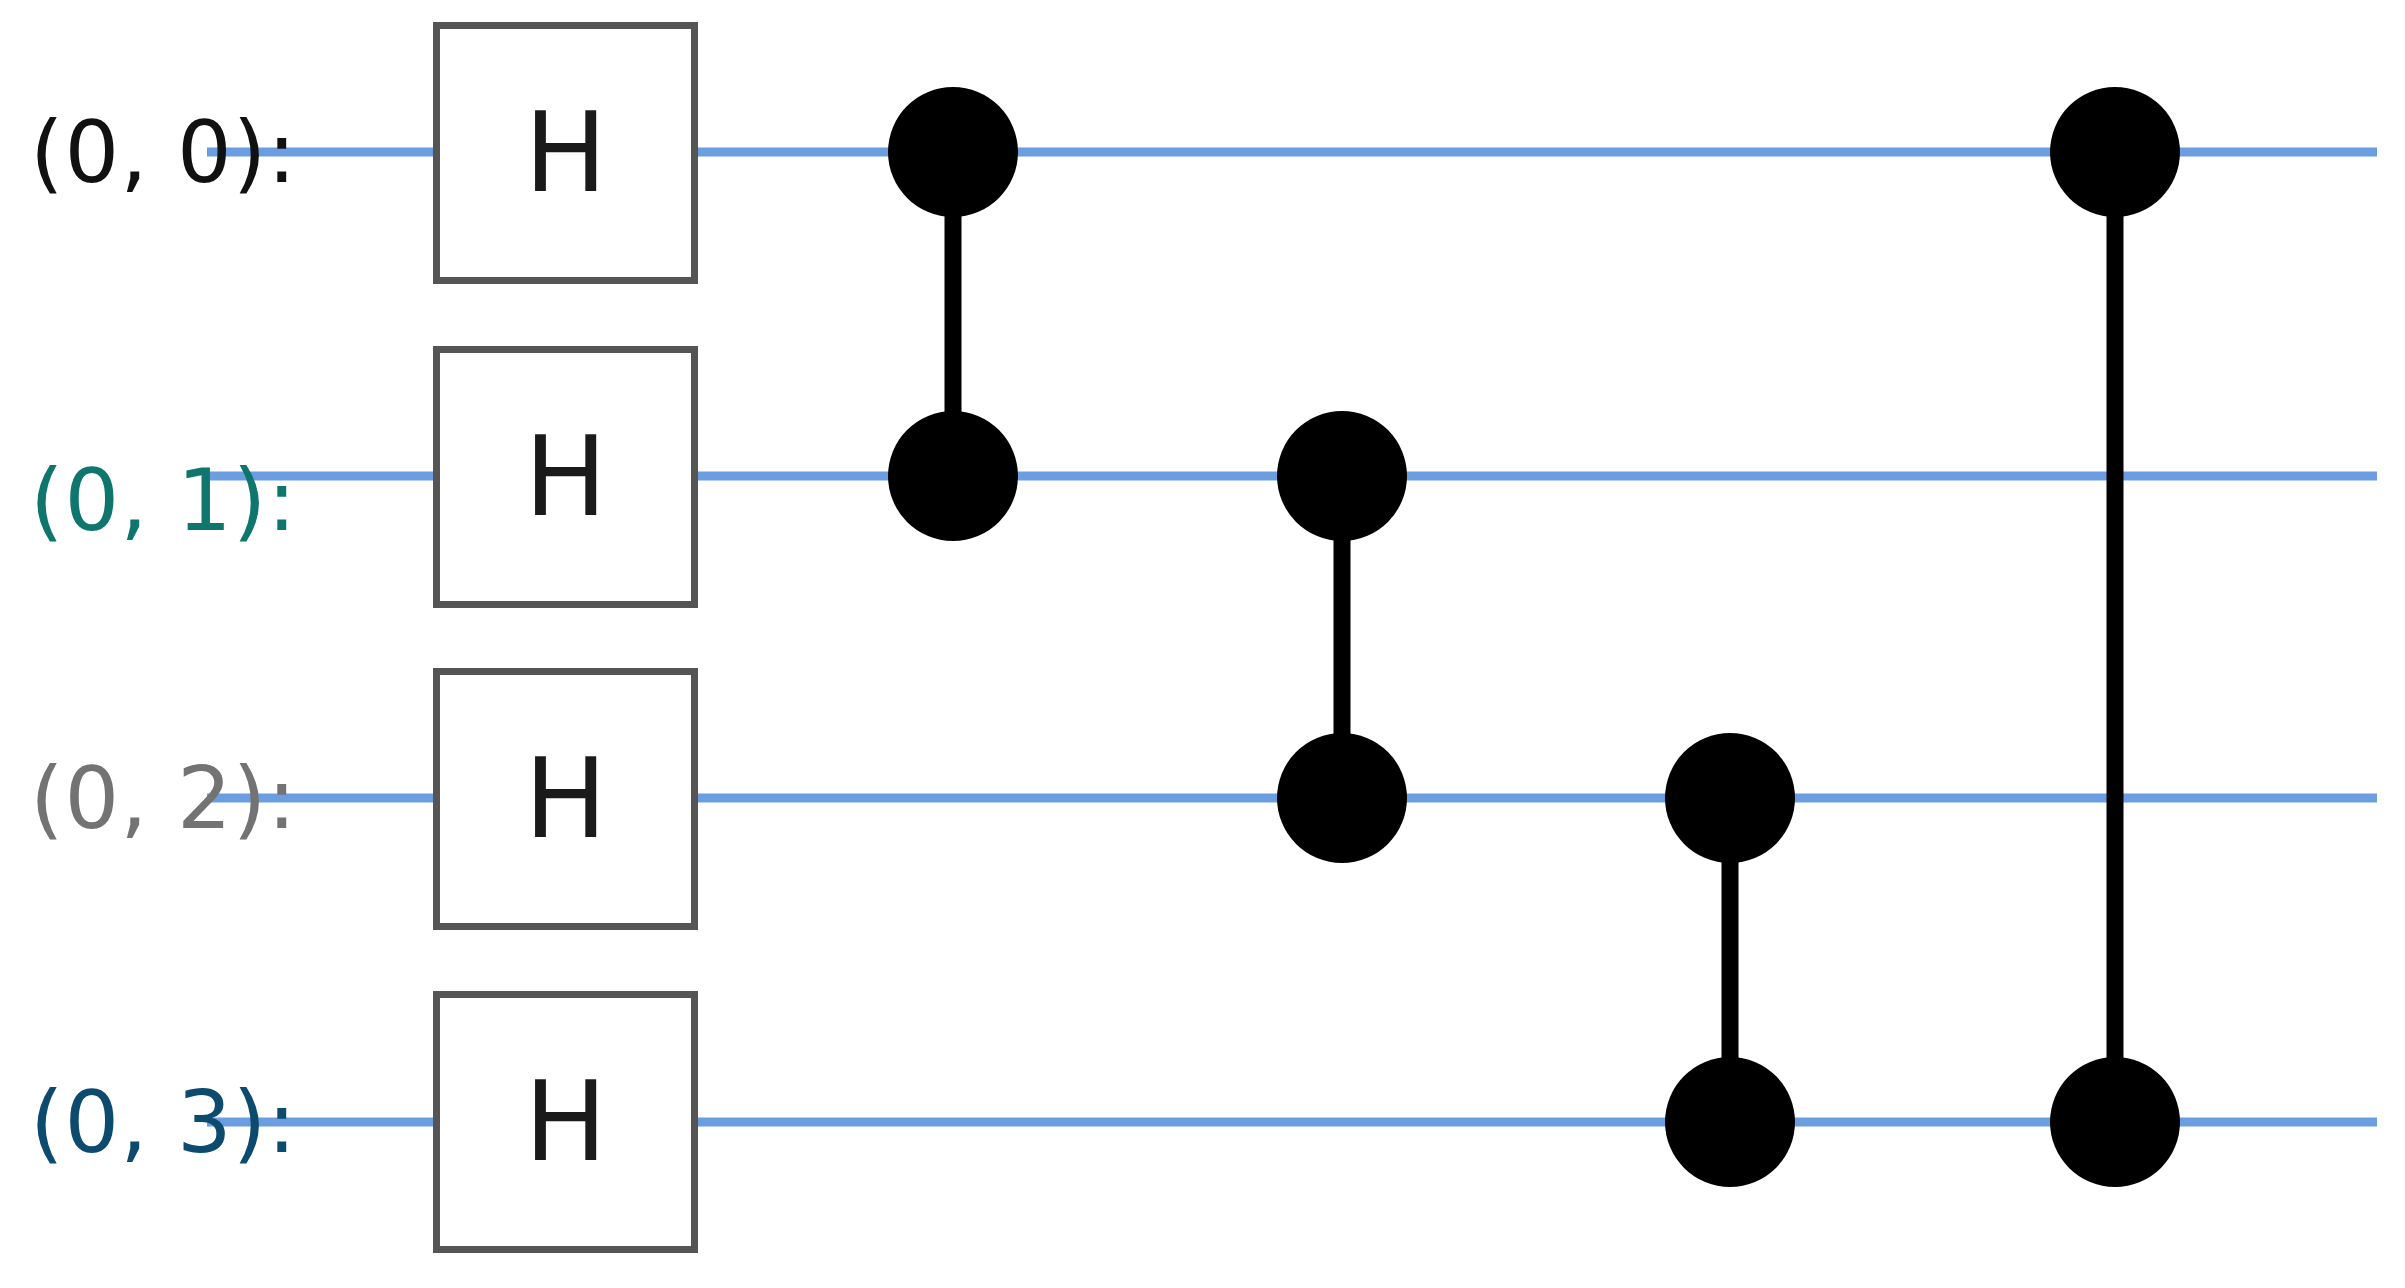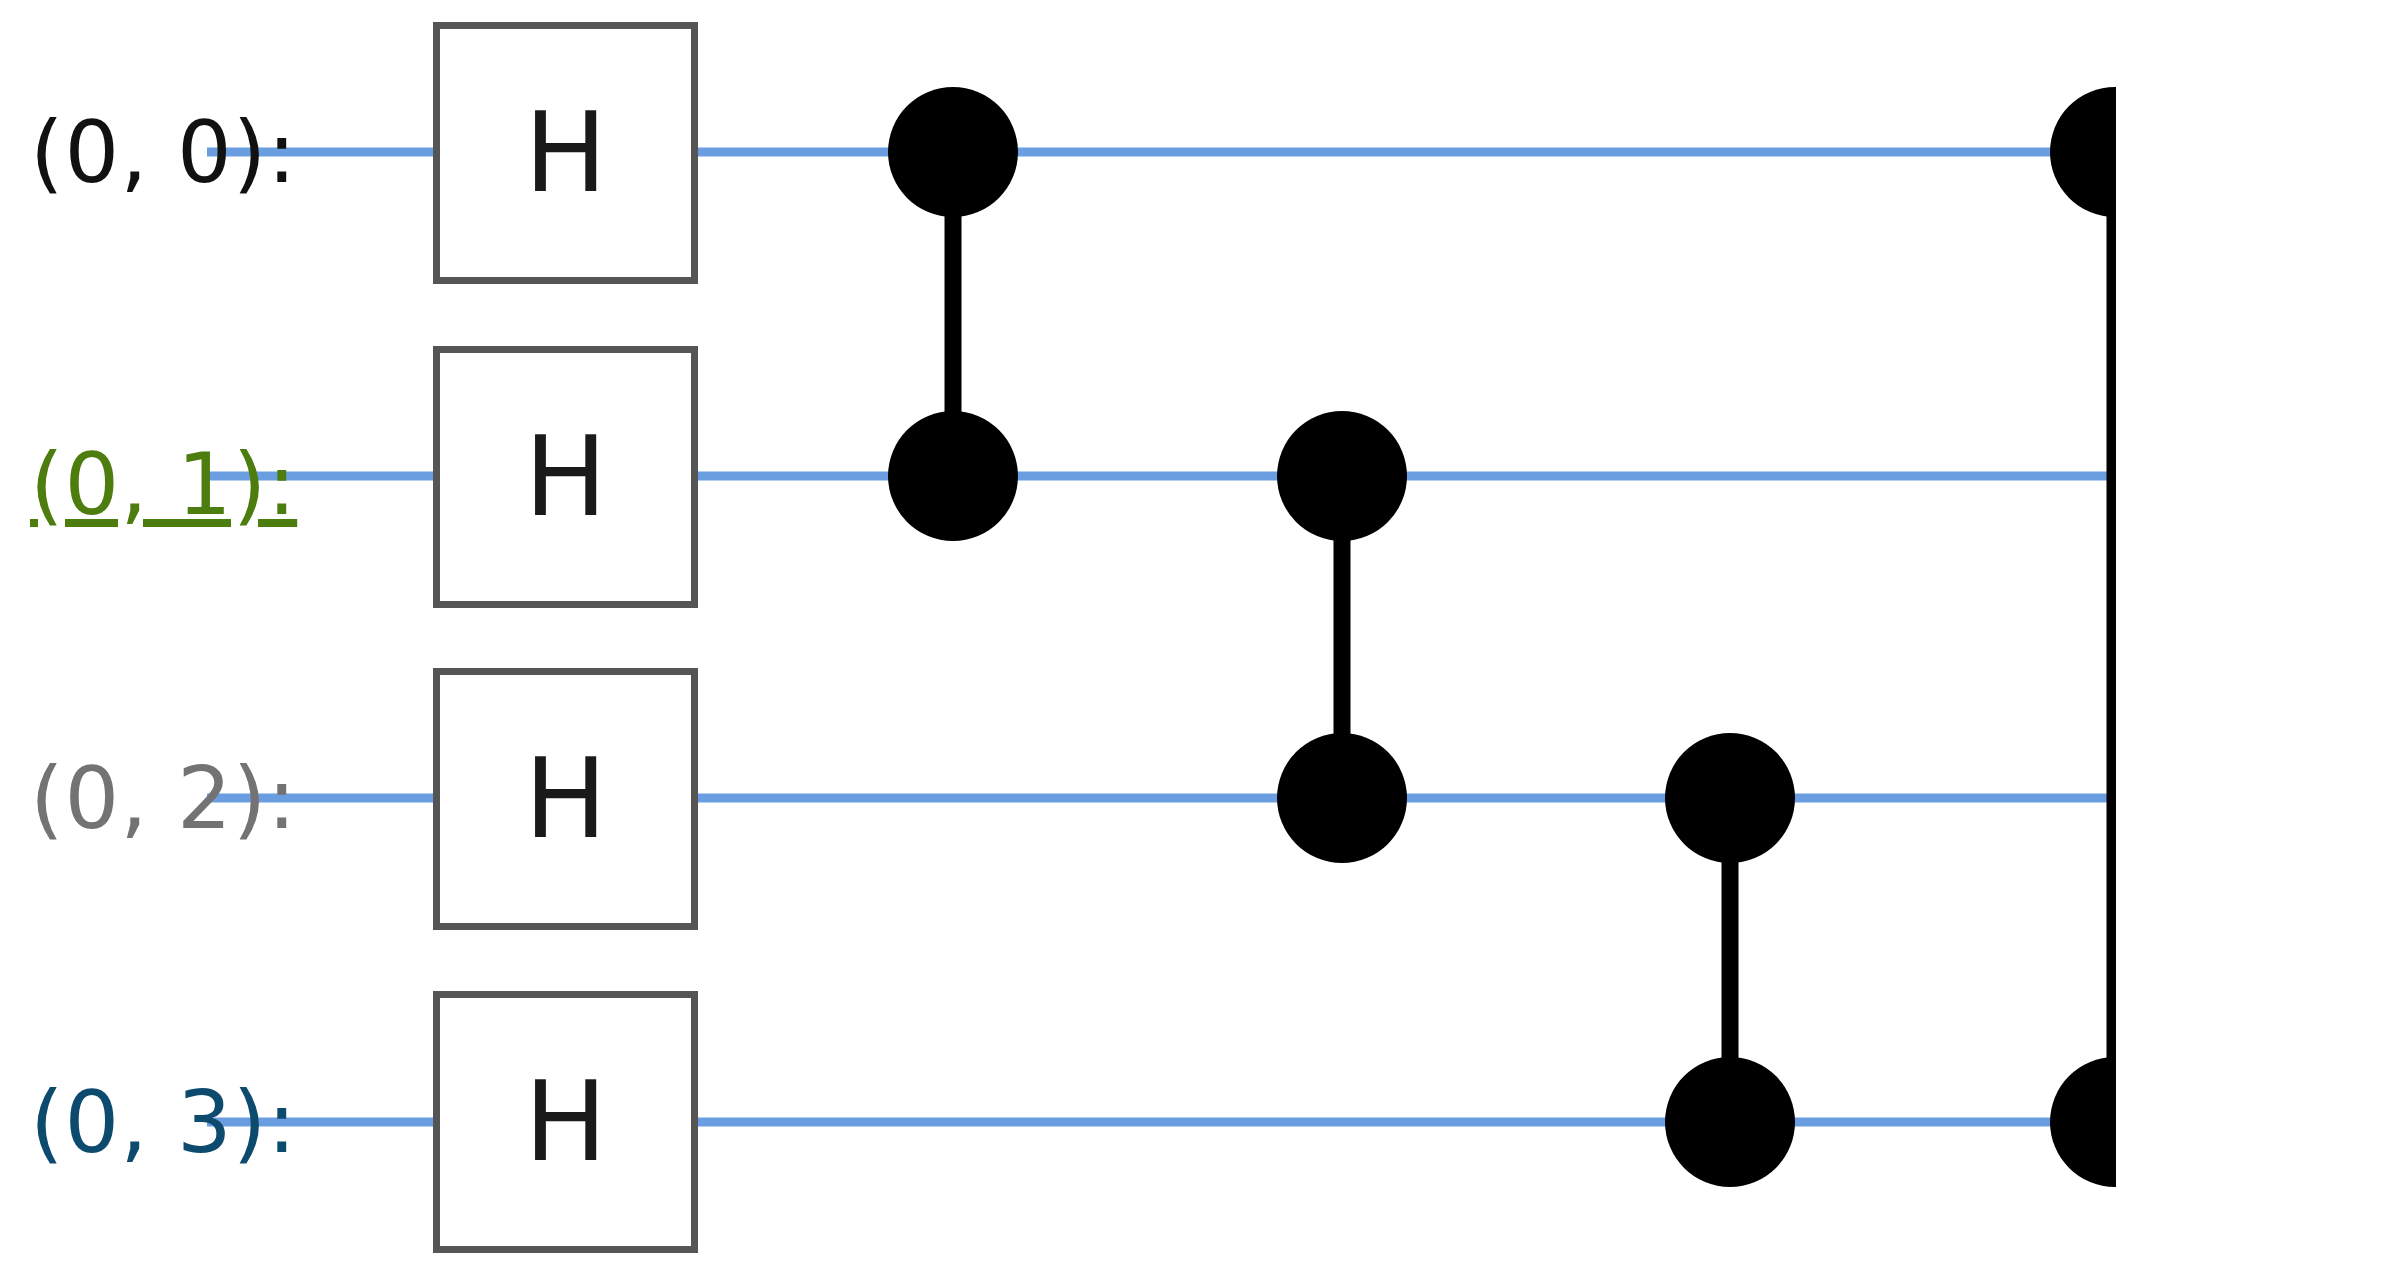--- a/index.html
+++ b/index.html
@@ -3,21 +3,21 @@
 <meta charset="utf-8">
 <title>Quantum Circuit</title>
 <style>
   html, body {
     margin: 0;
     padding: 0;
     background: #ffffff;
   }
   #stage {
     position: relative;
-    width: 2116px;
+    width: 2405px;
     height: 1288px;
     background: #ffffff;
     overflow: hidden;
     font-family: "DejaVu Sans", "Liberation Sans", sans-serif;
   }
   .qubit-label {
     position: absolute;
     color: #111111;
     font-size: 86px;
     line-height: 1;
@@ -74,21 +74,21 @@
       <div class="wire" style="left: 207px; top: 1122px; width: 2170px; background: rgb(106, 158, 224);"></div>
     </div>
   <div id="link-layer">
       <div class="ctrl-link" style="left: 953px; top: 152px; height: 324px; background: rgb(0, 0, 0);"></div>
       <div class="ctrl-link" style="left: 1342px; top: 476px; height: 322px; background: rgb(0, 0, 0);"></div>
       <div class="ctrl-link" style="left: 1730px; top: 798px; height: 324px; background: rgb(0, 0, 0);"></div>
       <div class="ctrl-link" style="left: 2115px; top: 152px; height: 970px; background: rgb(0, 0, 0);"></div>
     </div>
   <div id="label-layer">
       <div class="qubit-label" style="left: 30px; top: 152px; color: rgb(17, 17, 17);">(0, 0):</div>
-      <div class="qubit-label" style="left: 30px; top: 484px; color: #4d7c0f; text-decoration: underline;">(0, 1):</div>
+      <div class="qubit-label" style="left: 30px; top: 500px; color: #0f766e;">(0, 1):</div>
       <div class="qubit-label" style="left: 30px; top: 798px; color: #737373;">(0, 2):</div>
       <div class="qubit-label" style="left: 30px; top: 1122px; color: #0c4a6e;">(0, 3):</div>
     </div>
   <div id="box-layer">
       <div class="gate-box" style="left: 433px; top: 22px; width: 265px; height: 262px; border-color: rgb(85, 85, 85); background: rgb(255, 255, 255);">
         <span class="gate-label">H</span>
       </div>
       <div class="gate-box" style="left: 433px; top: 346px; width: 265px; height: 262px; border-color: rgb(85, 85, 85); background: rgb(255, 255, 255);">
         <span class="gate-label">H</span>
       </div>

